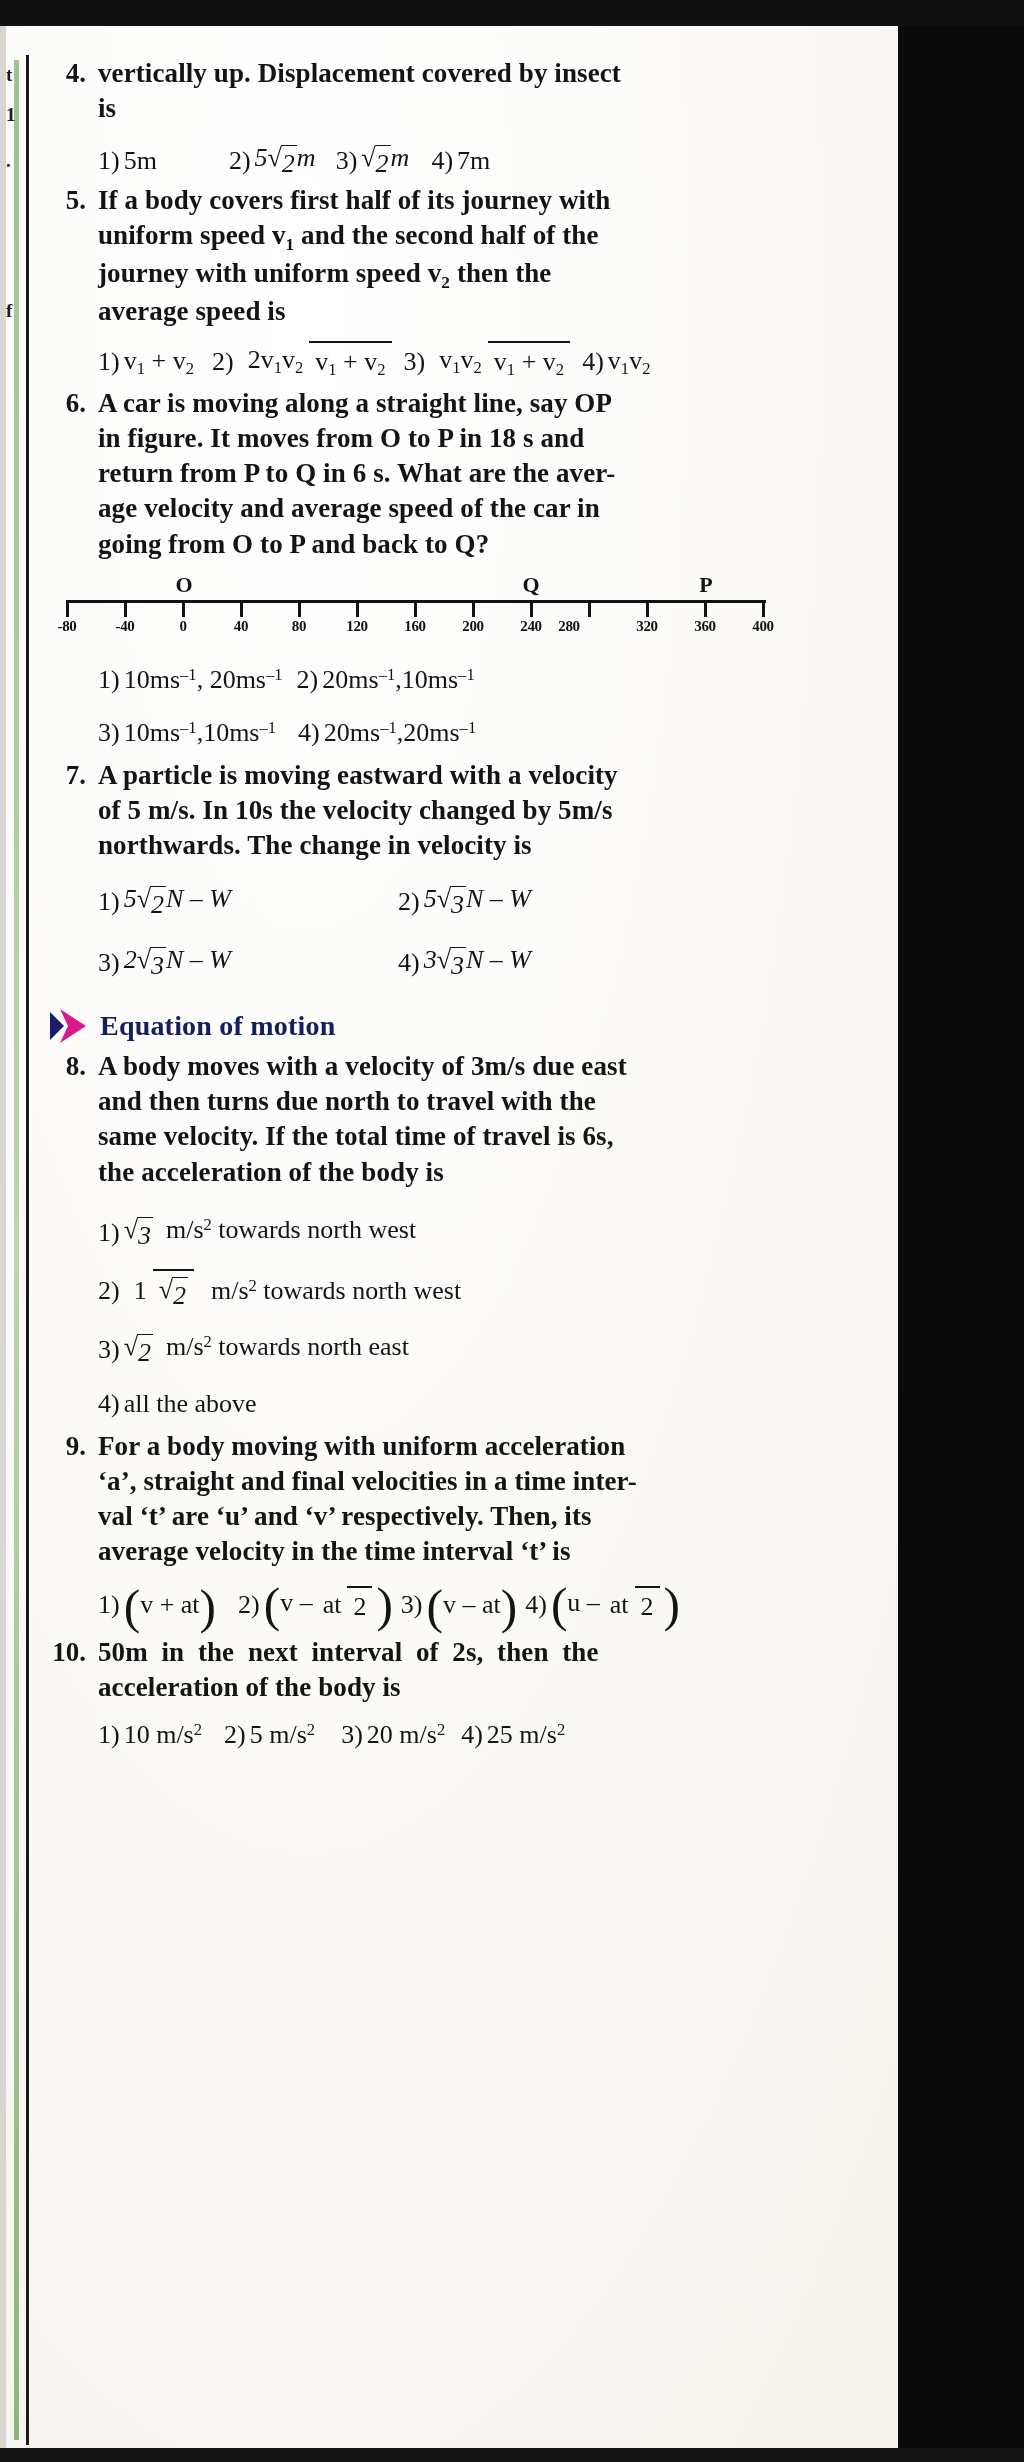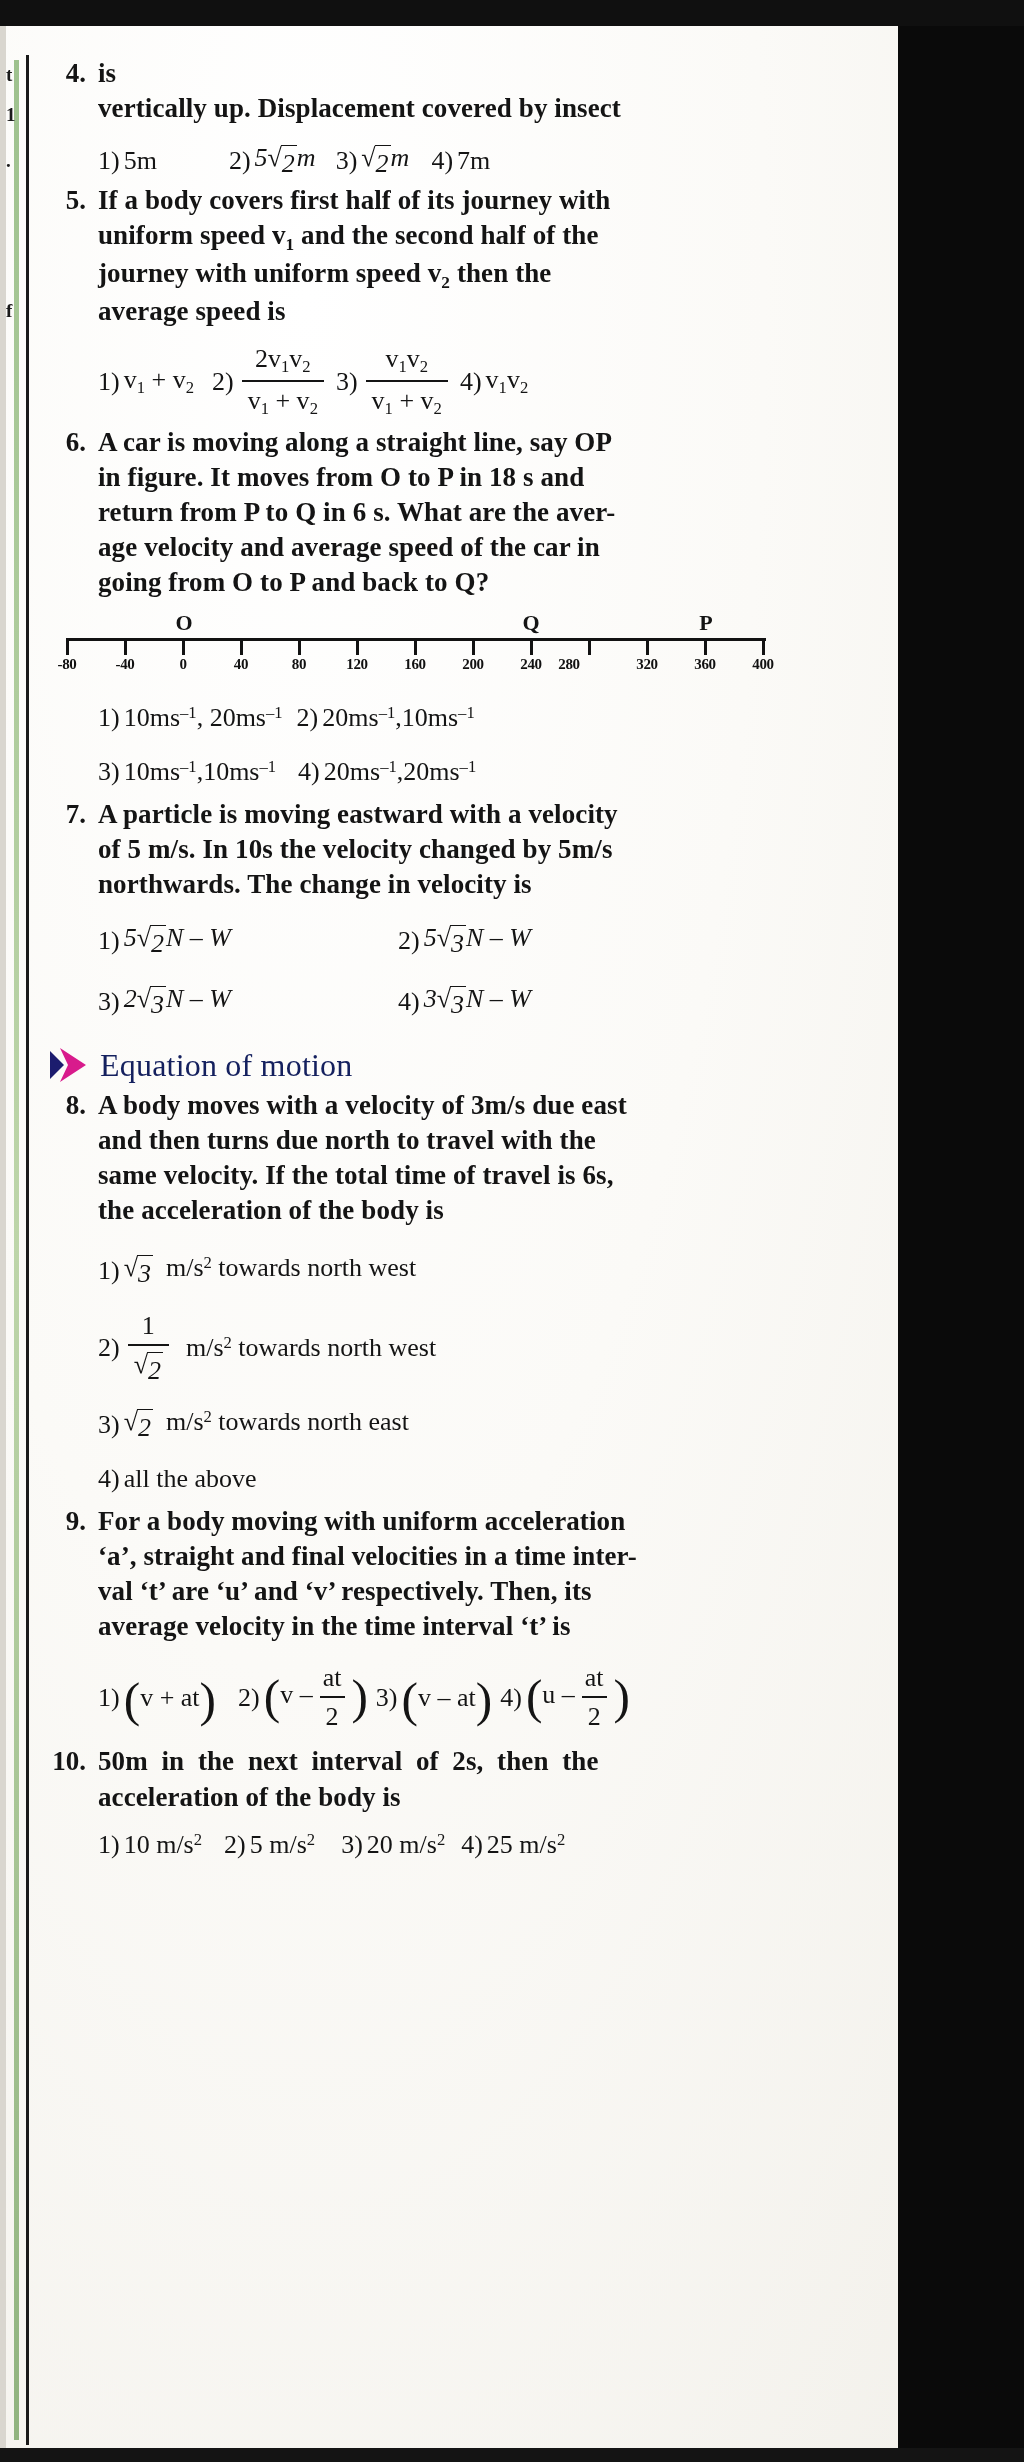--- a/index.html
+++ b/index.html
@@ -45,30 +45,30 @@
   .lab{font-weight:400;margin-right:4px;}
   .gap{display:inline-block;}
 
   
   .it{font-style:italic;}
   .sub{font-size:.64em;vertical-align:-0.32em;font-style:normal;}
   .sup{font-size:.64em;vertical-align:0.50em;font-style:normal;}
   .rad{display:inline-flex;align-items:stretch;}
   .rad .sign{font-size:1.0em;line-height:1;}
   .radnum{border-top:1.6px solid #141414;padding:0 2px 0 1px;margin-left:-1px;}
-  .frac{display:inline-flex;flex-direction:column;align-items:center;
+  .frac{display:inline-flex;flex-direction:row;align-items:center;
         vertical-align:middle;margin:0 4px;}
   .frac .num{padding:0 6px 1px 6px;}
   .frac .den{padding:1px 6px 0 6px;border-top:2px solid #141414;}
   .paren{font-size:1.9em;font-weight:300;line-height:.62;vertical-align:middle;}
 
   
   .sect{display:flex;align-items:center;margin:22px 0 2px 6px;}
   .chev{width:54px;height:42px;flex:0 0 54px;position:relative;}
-  .sect-title{font-size:32px;font-weight:normal;color:#14205e;letter-spacing:.2px;}
+  .sect-title{font-size:28px;font-weight:bold;color:#14205e;letter-spacing:.2px;}
 
   
   .figure{position:relative;height:78px;margin:14px 0 2px 4px;}
   .axis{position:absolute;left:22px;top:24px;width:700px;height:3px;background:#121212;}
   .tick{position:absolute;top:24px;width:2.6px;height:17px;background:#121212;}
   .tnum{position:absolute;top:42px;font-size:15px;font-weight:bold;
         transform:translateX(-50%);color:#111;letter-spacing:-.3px;}
   .pt{position:absolute;top:-4px;font-size:22px;font-weight:600;transform:translateX(-50%);}
 </style>
 </head>
@@ -87,22 +87,22 @@
   <span class="stray" style="top:64px">t</span>
   <span class="stray" style="top:104px">1</span>
   <span class="stray" style="top:150px">.</span>
   <span class="stray" style="top:300px">f</span>
 
   <div class="content">
 
     <div class="qrow">
       <div class="qnum">4.</div>
       <div class="qbody">
+        <div>vertically up. Displacement covered by insect</div>
         <div>is</div>
-        <div>vertically up. Displacement covered by insect</div>
       </div>
     </div>
     <div class="opts">
       <div class="opts-row">
         <span class="opt">
           <span class="lab">1)</span>
           <span>5m</span>
         </span>
         <span class="gap" style="width:72px"></span>
         <span class="opt">

